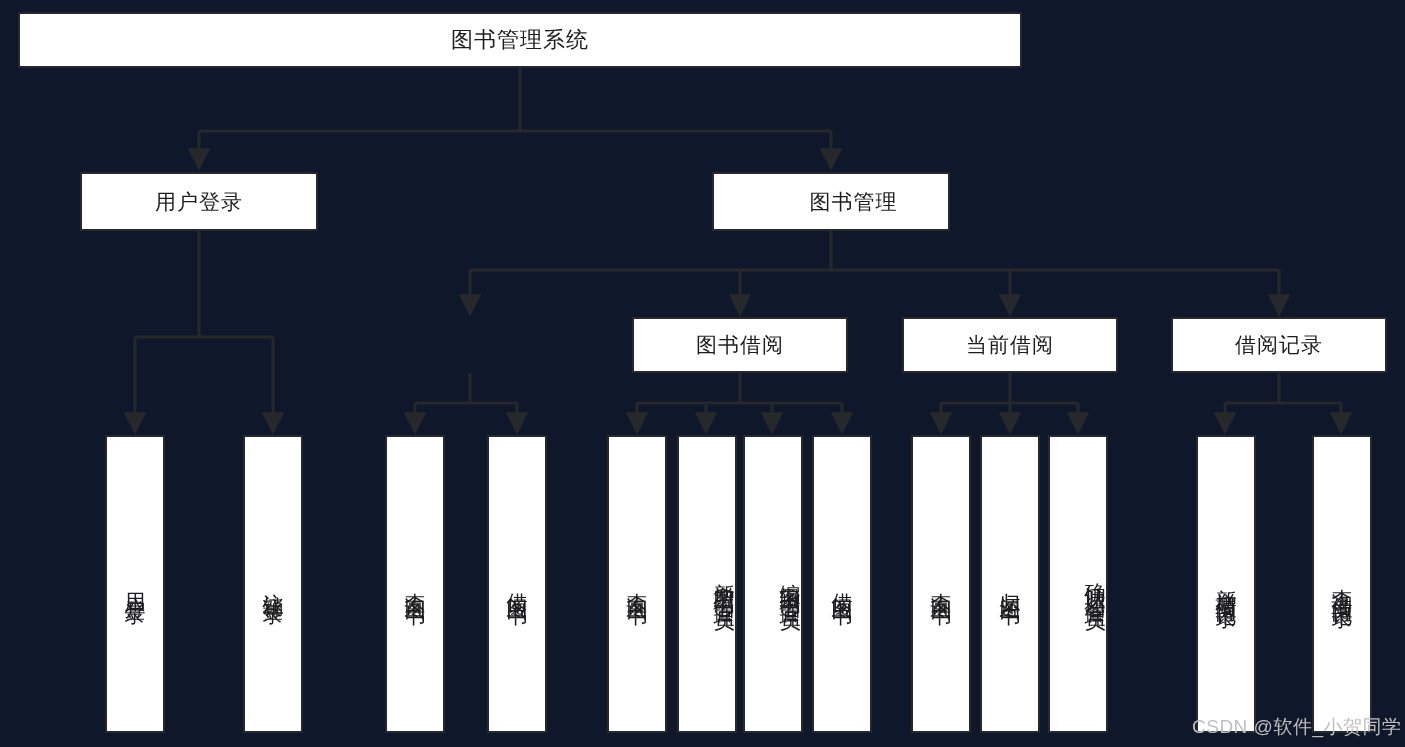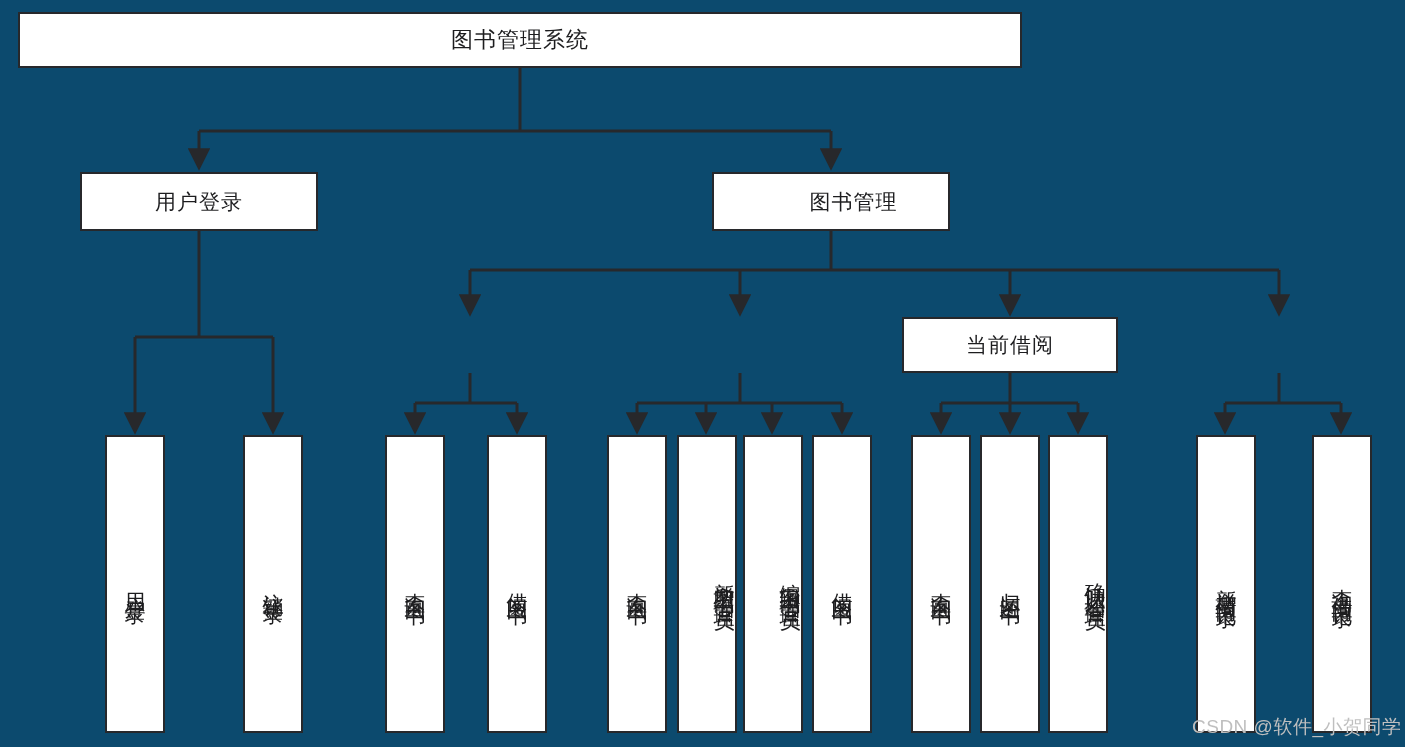--- a/index.html
+++ b/index.html
@@ -8,21 +8,21 @@
     padding: 0;
     background: #ffffff;
   }
   body {
     font-family: "Liberation Sans", "DejaVu Sans", sans-serif;
   }
   #canvas {
     position: relative;
     width: 1405px;
     height: 747px;
-    background: #0c4a6e;
+    background: #0f172a;
     overflow: hidden;
   }
   #wires {
     position: absolute;
     left: 0;
     top: 0;
     width: 1405px;
     height: 747px;
     pointer-events: none;
   }
@@ -130,25 +130,31 @@
 
   <div class="node horiz" style="left:80px; top:172px; width:238px; height:59px;">
     <span>用户登录</span>
   </div>
 
   <div class="node horiz" style="left:712px; top:172px; width:238px; height:59px;padding-left:45px;">
     <span>图书管理</span>
   </div>
 
 
+  <div class="node horiz" style="left:632px; top:317px; width:216px; height:56px;">
+    <span>图书借阅</span>
+  </div>
 
   <div class="node horiz" style="left:902px; top:317px; width:216px; height:56px;justify-content:center;">
     <span>当前借阅</span>
   </div>
 
+  <div class="node horiz" style="left:1171px; top:317px; width:216px; height:56px;">
+    <span>借阅记录</span>
+  </div>
 
   <div class="node vert center-v" style="left:105px; top:435px; width:60px; height:298px;">
     <span>用户登录</span>
   </div>
 
   <div class="node vert center-v" style="left:243px; top:435px; width:60px; height:298px;">
     <span>注销登录</span>
   </div>
 
   <div class="node vert center-v" style="left:385px; top:435px; width:60px; height:298px;">

